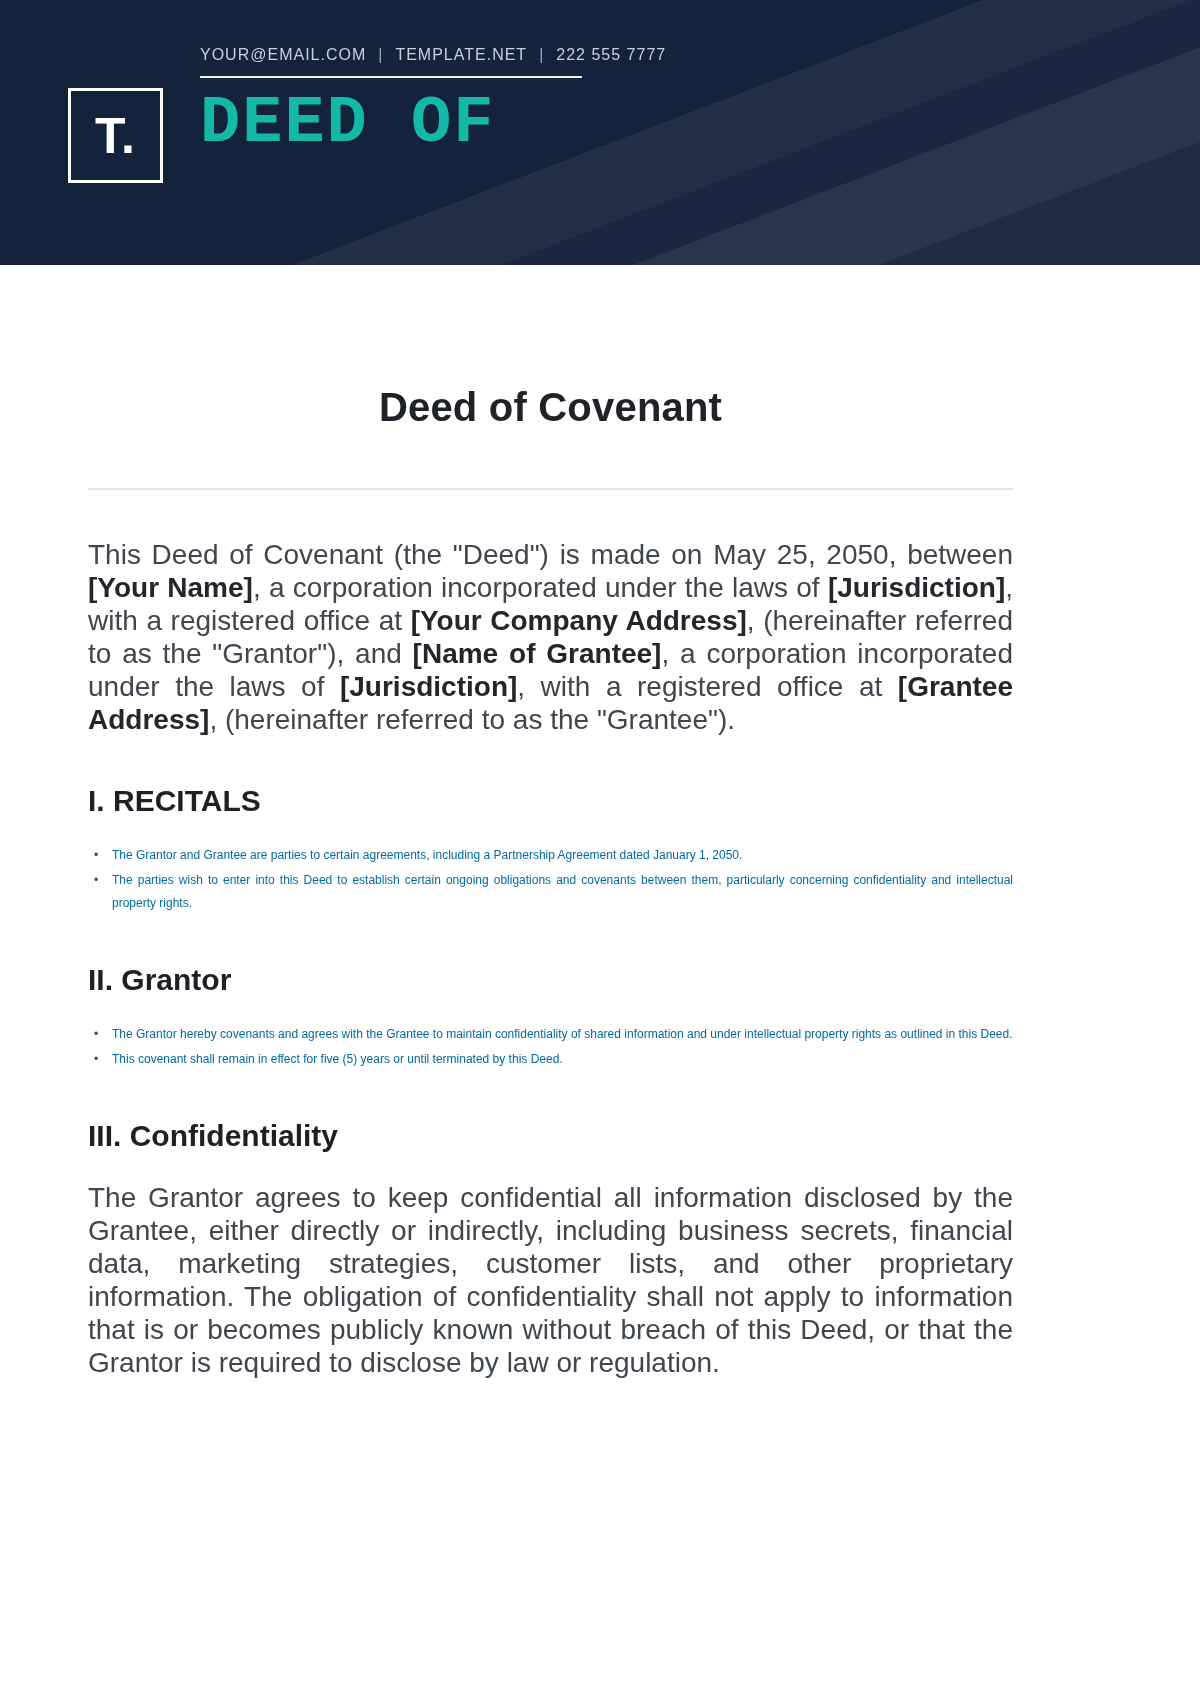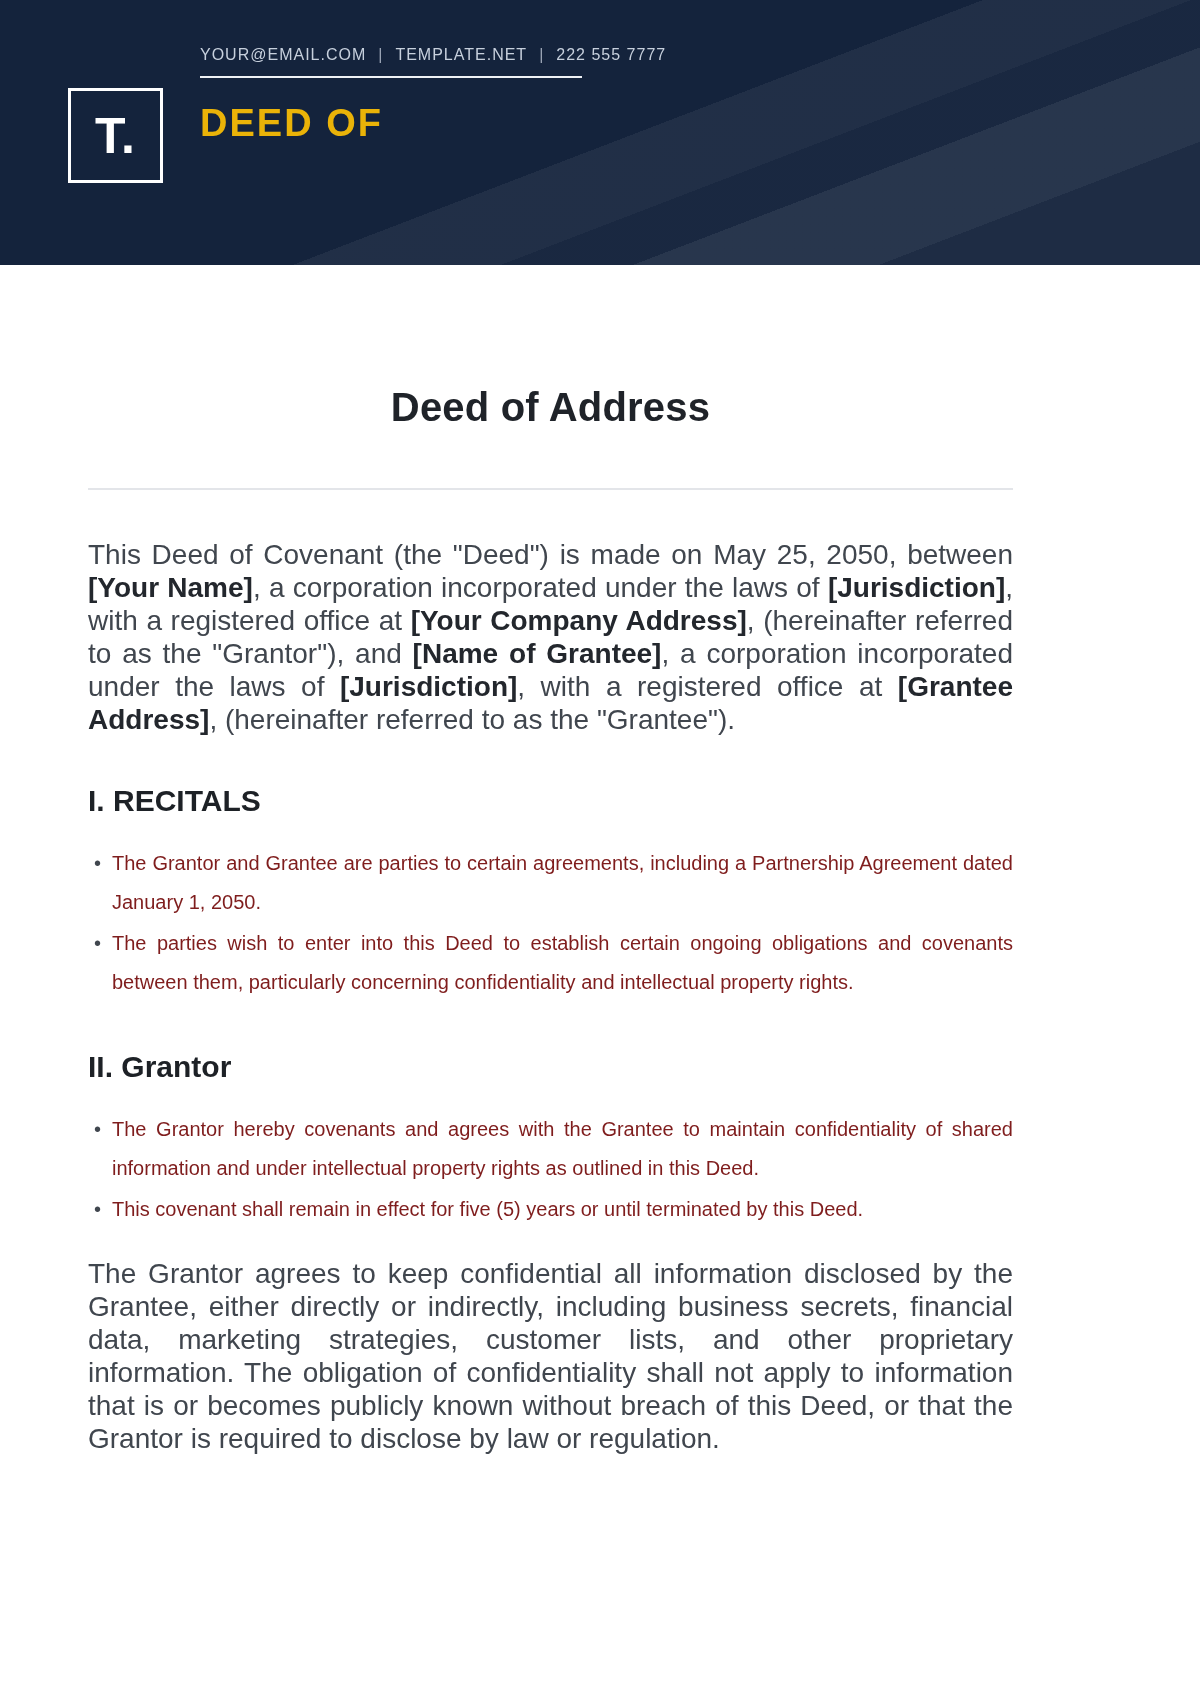--- a/index.html
+++ b/index.html
@@ -65,25 +65,26 @@
     white-space: nowrap;
   }
   .contact-line .sep { margin: 0 12px; opacity: 0.75; }
   .hero-rule {
     height: 2px;
     background: #eef1f5;
     margin: 12px 0 15px 0;
     width: 100%;
   }
   .hero-title {
-    font-size: 38px;
+    font-size: 67px;
     line-height: 60px;
     font-weight: 700;
     letter-spacing: 2px;
-    color: #eab308;
+    color: #14b8a6;
+    font-family: Liberation Mono, monospace;
   }
   .hero-title .line { display: block; }
 
   
   .content {
     width: 925px;
     margin-left: 88px;
   }
   .doc-title {
     margin-top: 120px;
@@ -115,23 +116,23 @@
     font-weight: 700;
     color: #1d2126;
   }
   .bullets {
     margin-top: 26px;
     list-style: none;
   }
   .bullets li {
     position: relative;
     padding-left: 24px;
-    font-size: 20px;
-    line-height: 39px;
-    color: #7f1d1d;
+    font-size: 12px;
+    line-height: 23px;
+    color: #0369a1;
     text-align: justify;
   }
   .bullets li + li { margin-top: 2px; }
   .bullets li::before {
     content: "\2022";
     position: absolute;
     left: 6px;
     top: 0;
     color: #40464e;
   }
@@ -155,21 +156,21 @@
         <div class="hero-rule"></div>
         <h1 class="hero-title">
           <span class="line">DEED OF</span>
         </h1>
       </div>
     </div>
   </header>
 
   <main class="content">
 
-    <h2 class="doc-title">Deed of Address</h2>
+    <h2 class="doc-title">Deed of Covenant</h2>
 
     <hr class="divider">
 
     <p class="body-text intro"><span class="">This Deed of Covenant (the "Deed") is made on May 25, 2050, between </span><span class="bold">[Your Name]</span><span class="">, a corporation incorporated under the laws of </span><span class="bold">[Jurisdiction]</span><span class="">, with a registered office at </span><span class="bold">[Your Company Address]</span><span class="">, (hereinafter referred to as the "Grantor"), and </span><span class="bold">[Name of Grantee]</span><span class="">, a corporation incorporated under the laws of </span><span class="bold">[Jurisdiction]</span><span class="">, with a registered office at </span><span class="bold">[Grantee Address]</span><span class="">, (hereinafter referred to as the "Grantee").</span></p>
 
     <section>
       <h3 class="sec-heading">I. RECITALS</h3>
       <ul class="bullets">
         <li>The Grantor and Grantee are parties to certain agreements, including a Partnership Agreement dated January 1, 2050.</li>
         <li>The parties wish to enter into this Deed to establish certain ongoing obligations and covenants between them, particularly concerning confidentiality and intellectual property rights.</li>
@@ -178,18 +179,19 @@
 
     <section>
       <h3 class="sec-heading">II. Grantor</h3>
       <ul class="bullets">
         <li>The Grantor hereby covenants and agrees with the Grantee to maintain confidentiality of shared information and under intellectual property rights as outlined in this Deed.</li>
         <li>This covenant shall remain in effect for five (5) years or until terminated by this Deed.</li>
       </ul>
     </section>
 
     <section>
+      <h3 class="sec-heading">III. Confidentiality</h3>
       <p class="body-text sec-para">The Grantor agrees to keep confidential all information disclosed by the Grantee, either directly or indirectly, including business secrets, financial data, marketing strategies, customer lists, and other proprietary information. The obligation of confidentiality shall not apply to information that is or becomes publicly known without breach of this Deed, or that the Grantor is required to disclose by law or regulation.</p>
     </section>
 
   </main>
 
 </div>
 
 </body></html>

